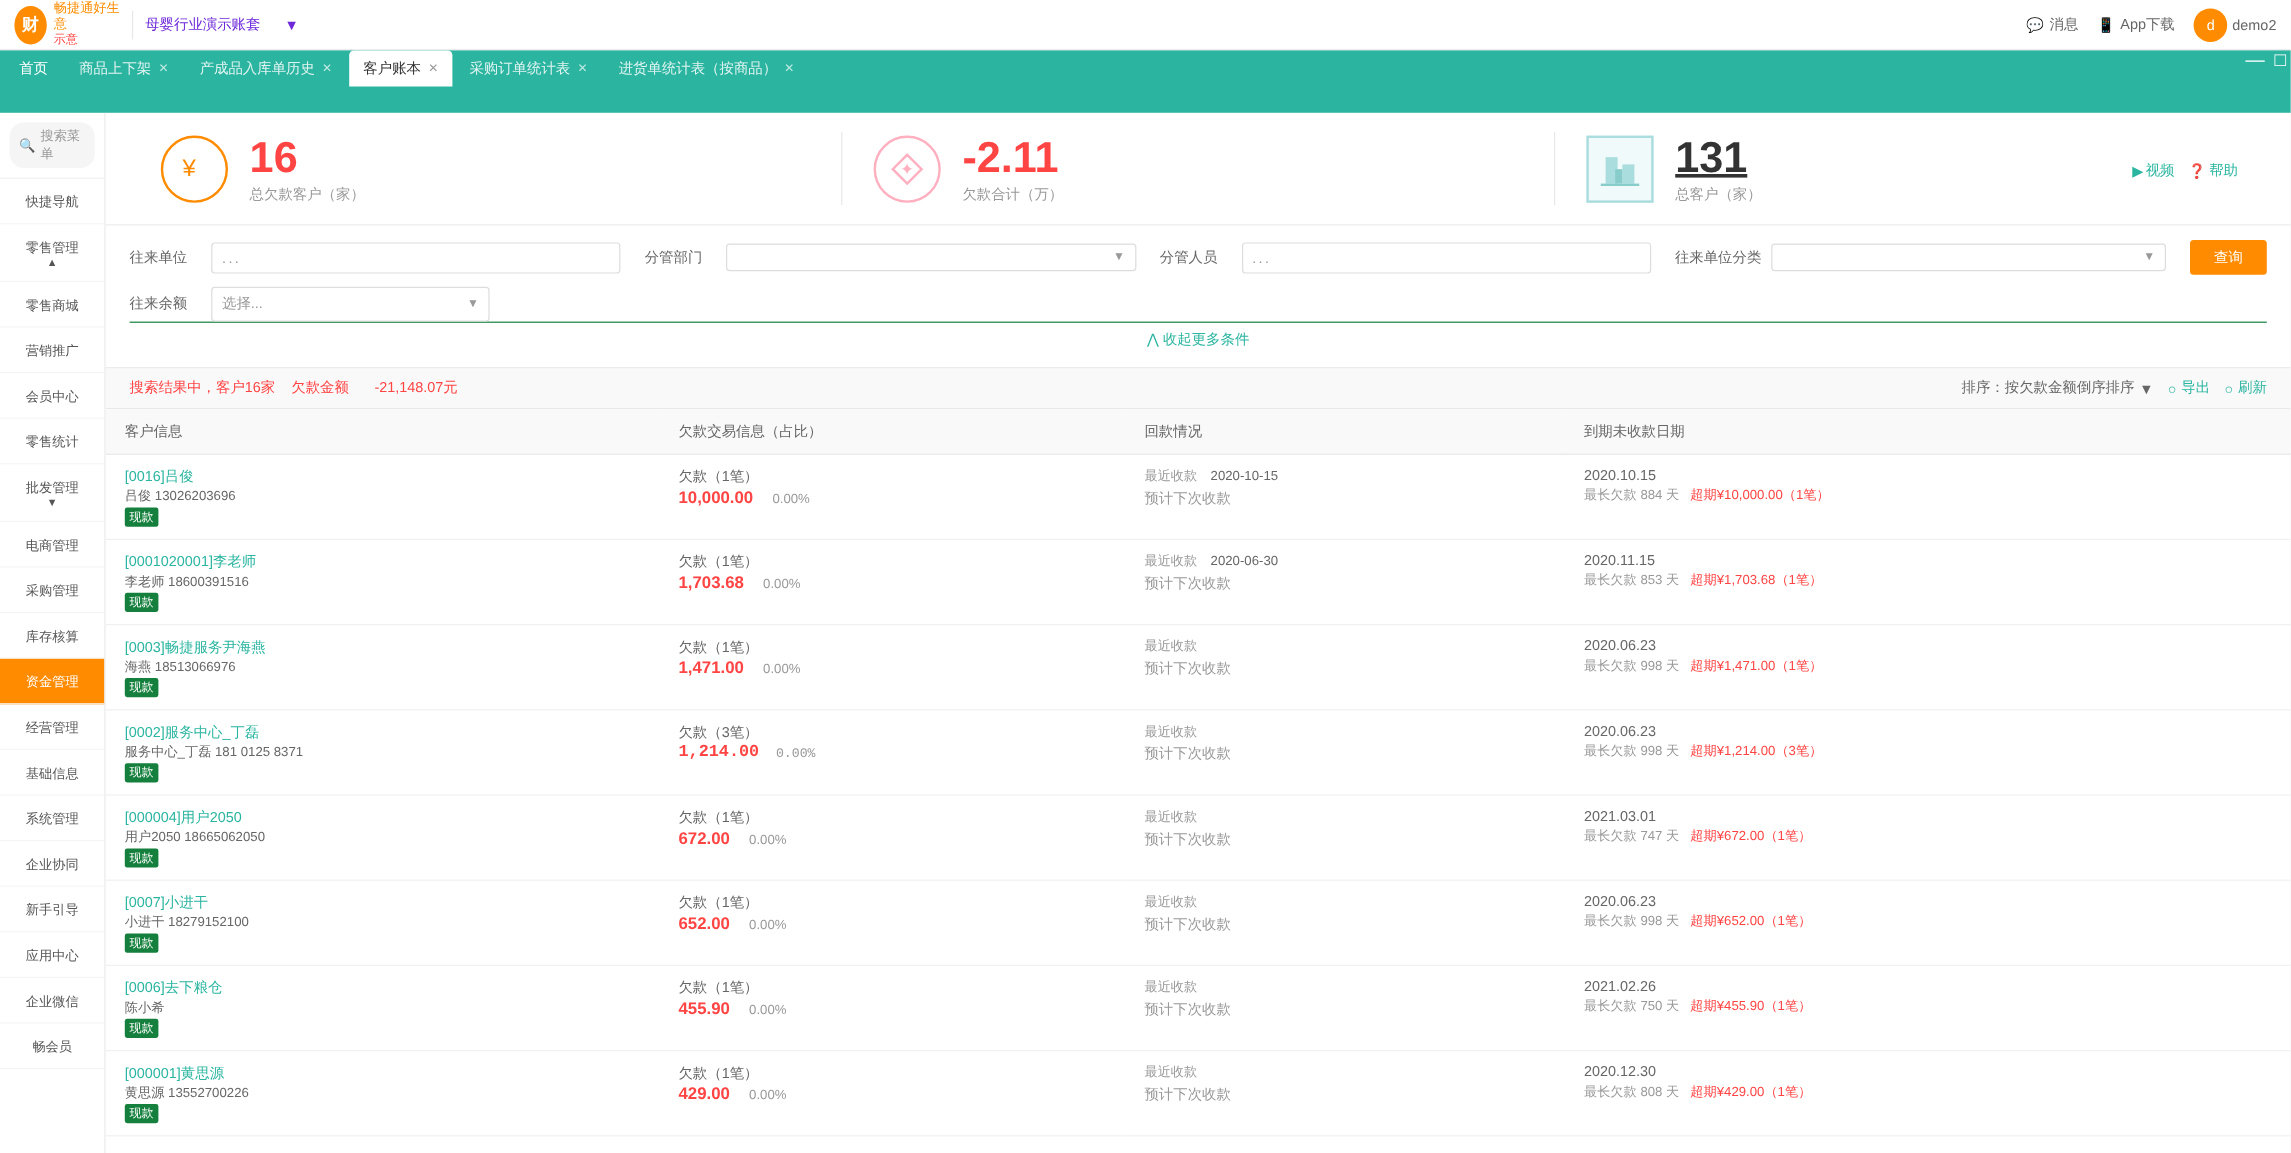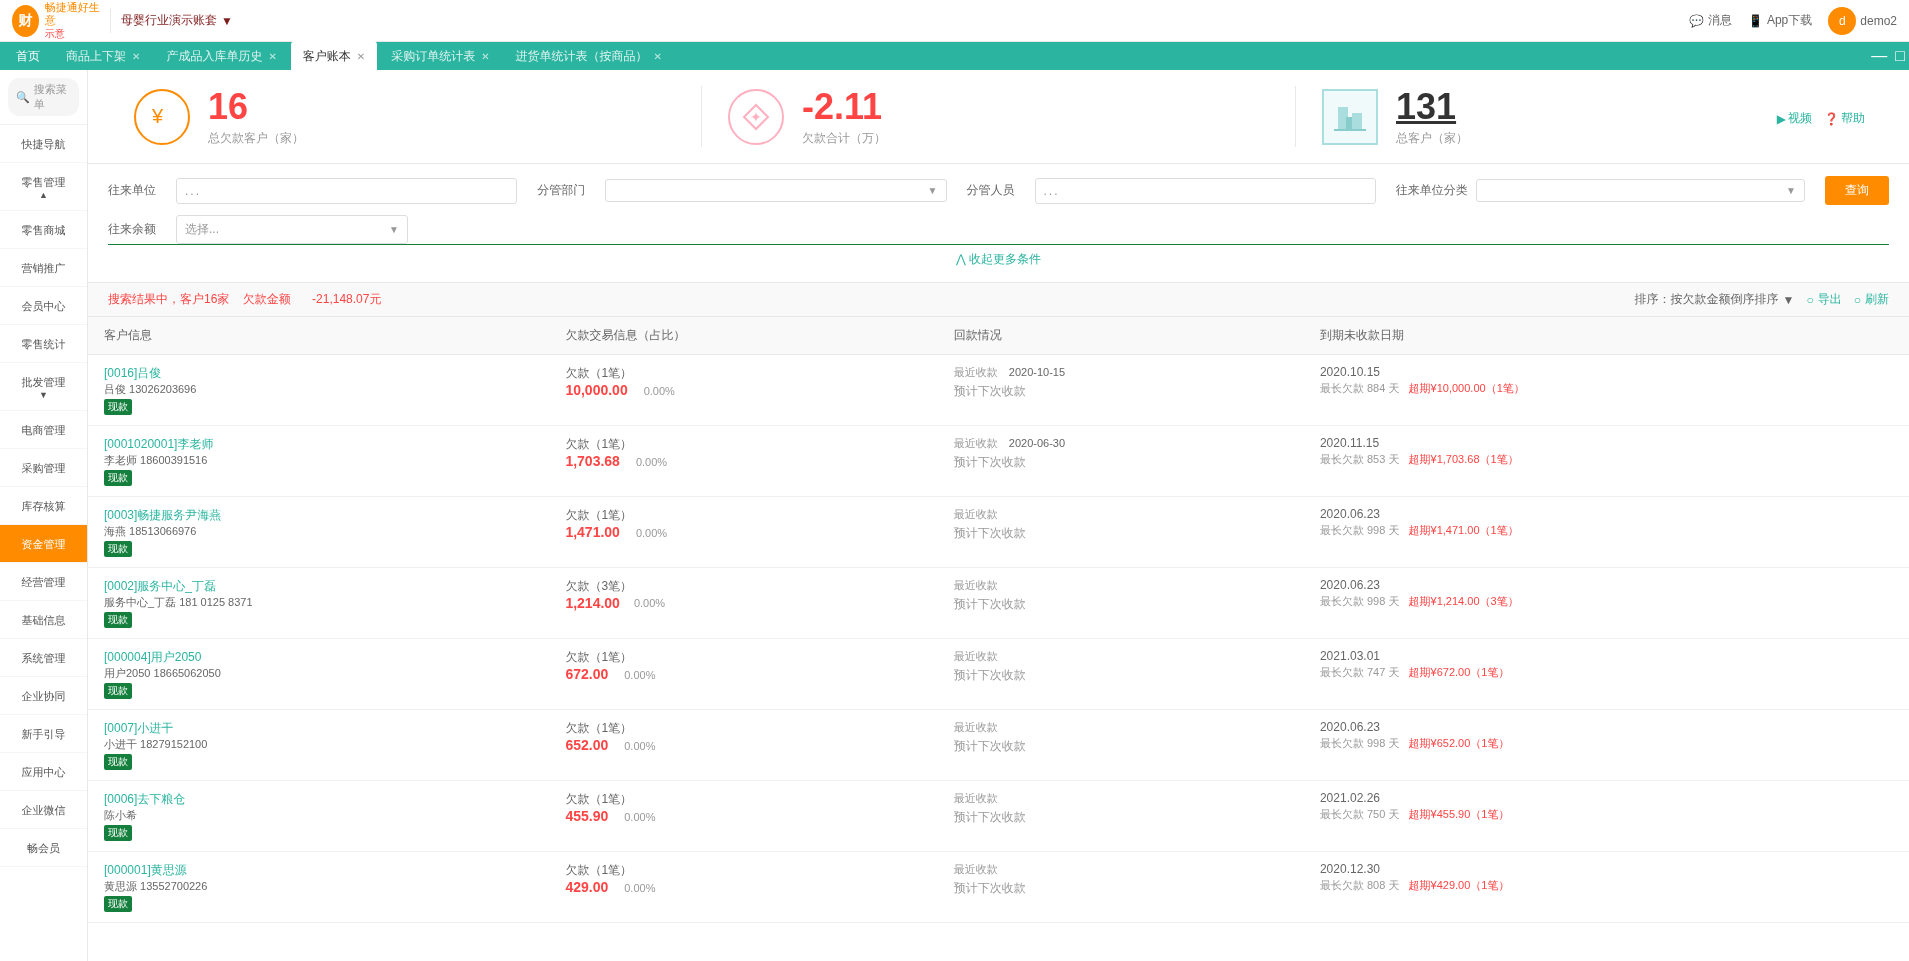--- a/index.html
+++ b/index.html
@@ -5,26 +5,26 @@
     * { box-sizing: border-box; margin: 0; padding: 0; }
     body { font-family: 'Microsoft YaHei', Arial, sans-serif; font-size: 12px; background: #f5f5f5; color: #333; overflow: hidden; }
 
     
     .app-wrapper { display: flex; flex-direction: column; height: 961px; width: 1909px; }
     .top-bar { display: flex; align-items: center; background: #fff; height: 42px; border-bottom: 1px solid #e8e8e8; padding: 0 12px; }
     .logo-area { display: flex; align-items: center; gap: 6px; width: 88px; }
     .logo-icon { width: 32px; height: 32px; background: #ff8c00; border-radius: 50%; display: flex; align-items: center; justify-content: center; color: white; font-size: 14px; font-weight: bold; }
     .logo-text { font-size: 11px; color: #ff8c00; line-height: 1.2; }
     .divider-v { width: 1px; height: 24px; background: #e8e8e8; margin: 0 10px; }
-    .company-select { display: flex; align-items: center; gap: 4px; font-size: 12px; color: #7f1d1d; cursor: pointer; }
+    .company-select { display: flex; align-items: center; gap: 20px; font-size: 12px; color: #6d28d9; cursor: pointer; }
     .top-right { margin-left: auto; display: flex; align-items: center; gap: 16px; }
     .top-btn { display: flex; align-items: center; gap: 4px; font-size: 12px; color: #666; cursor: pointer; }
 
     
-    .tab-bar { display: flex; align-items: center; background: #2bb5a0; height: 28px; padding: 0 4px; }
+    .tab-bar { display: flex; align-items: flex-start; background: #2bb5a0; height: 52px; padding: 0 4px; }
     .tab-item { display: flex; align-items: center; height: 30px; padding: 0 12px; border-radius: 4px 4px 0 0; font-size: 12px; cursor: pointer; gap: 6px; color: rgba(255,255,255,0.85); margin-right: 2px; }
     .tab-item.active { background: #fff; color: #333; }
     .tab-item .tab-close { font-size: 10px; color: rgba(255,255,255,0.7); }
     .tab-item.active .tab-close { color: #999; }
     .tab-home { background: transparent; color: #fff; }
     .tab-right-btns { margin-left: auto; display: flex; gap: 8px; }
     .tab-right-btn { color: #fff; cursor: pointer; font-size: 16px; }
 
     
     .content-wrapper { display: flex; flex: 1; overflow: hidden; }
@@ -450,21 +450,21 @@
     </td>
   </tr>
               <tr>
     <td>
       <div class="customer-name">[0002]服务中心_丁磊</div>
       <div class="customer-phone">服务中心_丁磊  181 0125 8371</div>
       <span class="badge-green">现款</span>
     </td>
     <td>
       <div class="debt-count">欠款（3笔）</div>
-      <div style="display:flex;align-items:center;gap:14px;">
+      <div style="display:flex;align-items:flex-end;gap:14px;font-family:Liberation Mono, monospace;">
         <div class="debt-amount">1,214.00</div>
         <div class="debt-pct">0.00%</div>
       </div>
     </td>
     <td>
       <div class="payback-info">
         <span class="payback-label">最近收款</span>
         <span class="payback-date"></span>
       </div>
       <div class="payback-next">预计下次收款</div>

